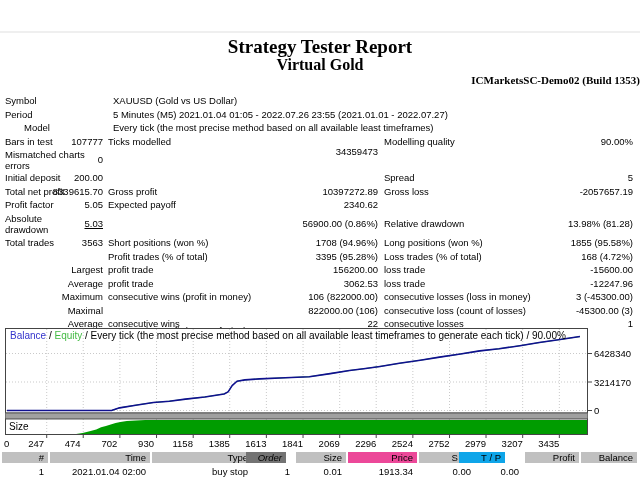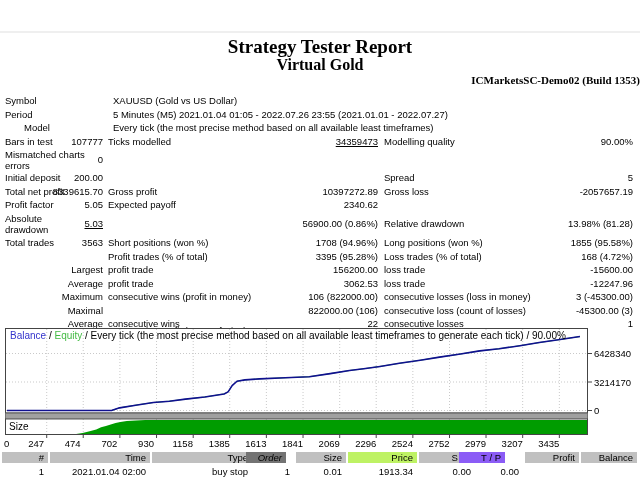--- a/index.html
+++ b/index.html
@@ -41,21 +41,21 @@
         <div class="scell al" style="left: 113px; width: 515px;">5 Minutes (M5) 2021.01.04 01:05 - 2022.07.26 23:55 (2021.01.01 - 2022.07.27)</div>
       </div>
       <div class="srow" style="top: 122px;">
         <div class="scell al" style="left: 5px; width: 100px; padding-left: 19px;">Model</div>
         <div class="scell al" style="left: 113px; width: 515px;">Every tick (the most precise method based on all available least timeframes)</div>
       </div>
       <div class="srow" style="top: 135.5px;">
         <div class="scell al" style="left: 5px; width: 80px; top: 0px;">Bars in test</div>
         <div class="scell ar" style="left: 28px; width: 75px; top: 0px;">107777</div>
         <div class="scell al" style="left: 108px; width: 190px; top: 0px;">Ticks modelled</div>
-        <div class="scell ar" style="left: 270px; width: 108px; top: 0px; text-decoration: underline;">34359473</div>
+        <div class="scell ar" style="left: 270px; width: 108px; top: 10px;">34359473</div>
         <div class="scell al" style="left: 384px; width: 185px; top: 0px;">Modelling quality</div>
         <div class="scell ar" style="left: 498px; width: 135px; top: 0px;">90.00%</div>
       </div>
       <div class="srow" style="top: 149px;">
         <div class="scell al" style="left: 5px; width: 80px; top: 0px; white-space: normal;">Mismatched charts errors</div>
         <div class="scell ar" style="left: 28px; width: 75px; top: 5px;">0</div>
       </div>
       <div class="srow" style="top: 172px;">
         <div class="scell al" style="left: 5px; width: 80px; top: 0px;">Initial deposit</div>
         <div class="scell ar" style="left: 28px; width: 75px; top: 0px;">200.00</div>
@@ -217,27 +217,27 @@
       </div>
       <div class="ohcell" style="left: 152px; width: 100px; background: rgb(192, 192, 192);">
         <div class="ocell-inner">Type</div>
       </div>
       <div class="ohcell" style="left: 246px; width: 40px; background: #737373; font-style: italic;">
         <div class="ocell-inner">Order</div>
       </div>
       <div class="ohcell" style="left: 296px; width: 50px; background: rgb(192, 192, 192);">
         <div class="ocell-inner">Size</div>
       </div>
-      <div class="ohcell" style="left: 348px; width: 69px; background: #bef264;">
+      <div class="ohcell" style="left: 348px; width: 69px; background: #ec4899;">
         <div class="ocell-inner">Price</div>
       </div>
       <div class="ohcell" style="left: 419px; width: 56px; background: rgb(192, 192, 192);">
         <div class="ocell-inner">S / L</div>
       </div>
-      <div class="ohcell" style="left: 459px; width: 46px; background: #8b5cf6;">
+      <div class="ohcell" style="left: 459px; width: 46px; background: #0ea5e9;">
         <div class="ocell-inner">T / P</div>
       </div>
       <div class="ohcell" style="left: 525px; width: 54px; background: rgb(192, 192, 192);">
         <div class="ocell-inner">Profit</div>
       </div>
       <div class="ohcell" style="left: 581px; width: 56px; background: rgb(192, 192, 192);">
         <div class="ocell-inner">Balance</div>
       </div>
       <div class="odcell" style="left: 2px; width: 46px;">
         <div class="ocell-inner">1</div>

